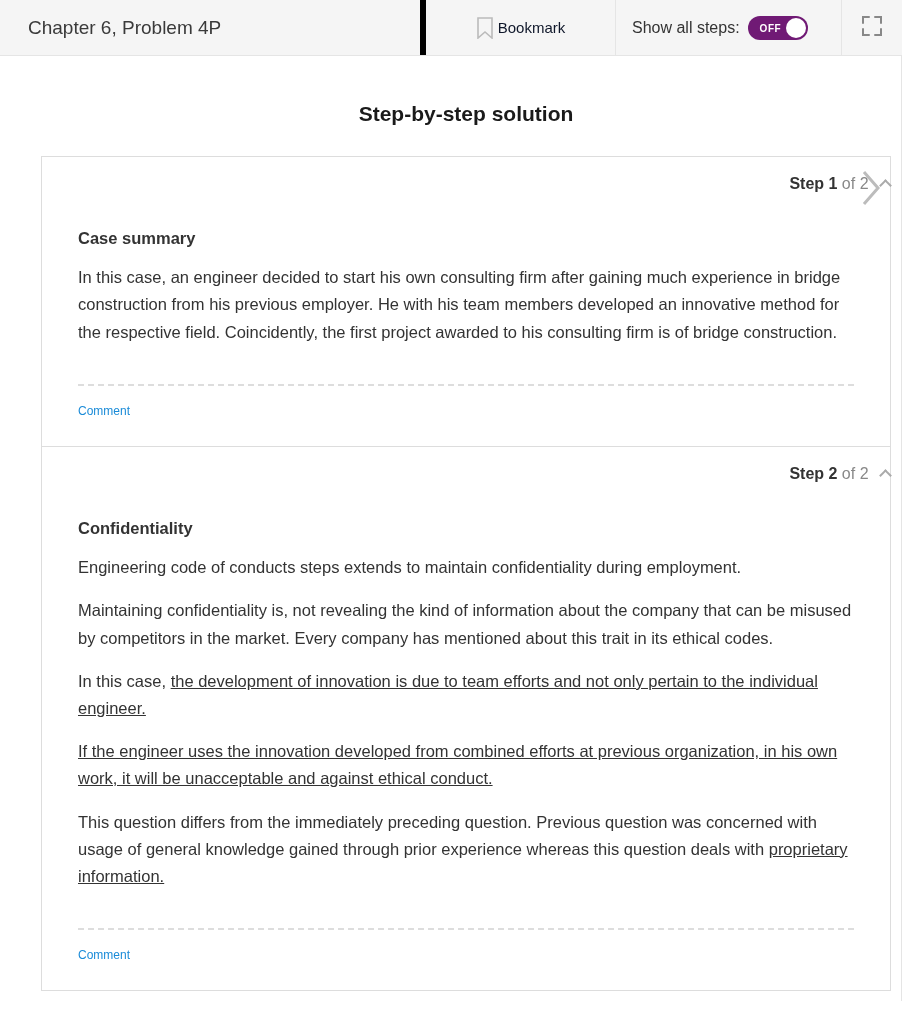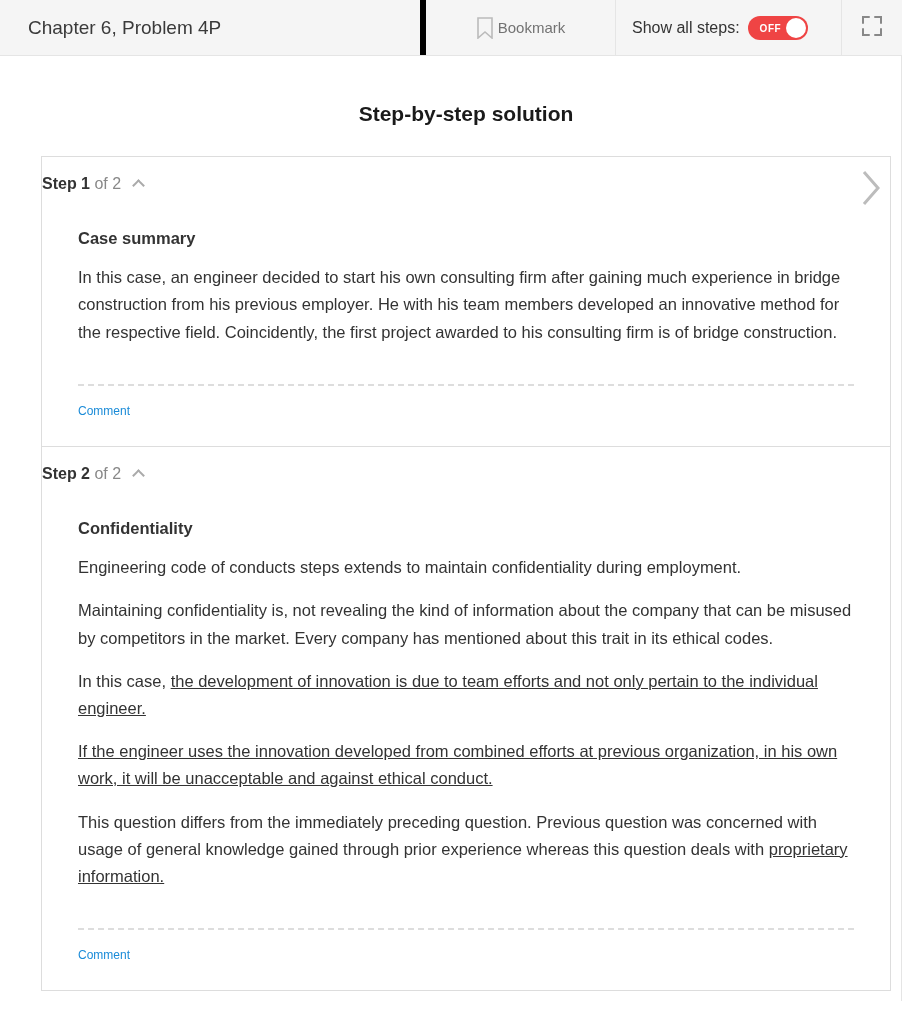--- a/index.html
+++ b/index.html
@@ -25,40 +25,40 @@
     color: #3a3a3a;
     border-right: 6px solid #000000;
   }
   .topbar .bookmark {
     width: 190px;
     display: flex;
     align-items: center;
     justify-content: center;
     gap: 4px;
     font-size: 15px;
-    color: #737373;
+    color: #0f172a;
     border-right: 1px solid #e5e5e5;
     cursor: pointer;
   }
   .bookmark-icon svg { display: block; }
   .topbar .steps-toggle {
     width: 226px;
     display: flex;
     align-items: center;
     gap: 8px;
     padding: 0 16px;
     font-size: 16px;
     color: #333;
     border-right: 1px solid #e5e5e5;
   }
   .toggle-track {
     position: relative;
     width: 60px;
     height: 24px;
-    background: #ef4444;
+    background: #701a75;
     border-radius: 12px;
     cursor: pointer;
   }
   .toggle-label {
     position: absolute;
     left: 12px;
     top: 50%;
     transform: translateY(-50%);
     font-size: 10px;
     font-weight: 700;
@@ -99,21 +99,21 @@
     right: 18px;
     top: 112px;
     cursor: pointer;
   }
   .step-card {
     margin: 0 10px 0 10px;
     border: 1px solid #ddd;
   }
   .step-card + .step-card { border-top: none; }
   .step-header {
-    text-align: left;
+    text-align: right;
     padding: 18px 0 12px;
     font-size: 16px;
     color: #333;
     cursor: pointer;
   }
   .step-header .bold { font-weight: 700; }
   .step-header .muted { color: #888; }
   .chevron-up {
     display: inline-block;
     width: 9px;

